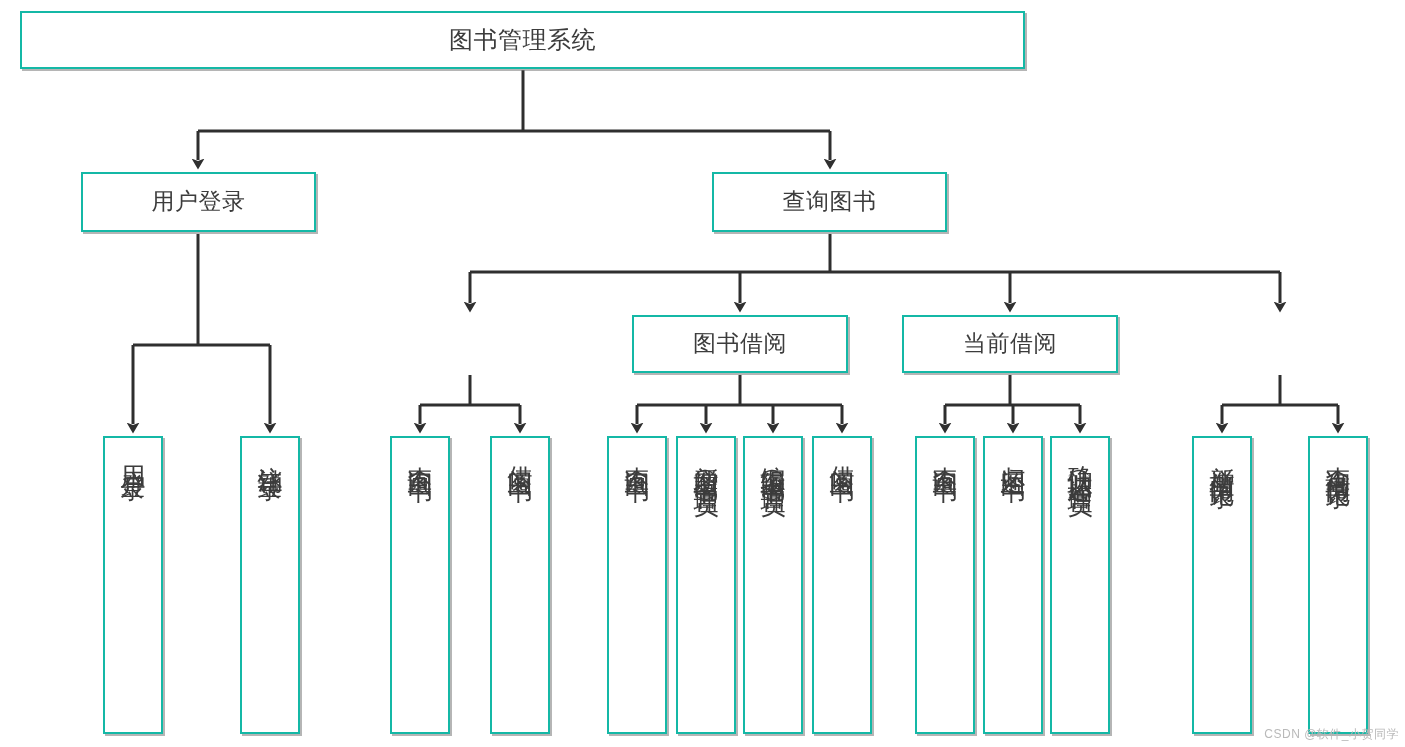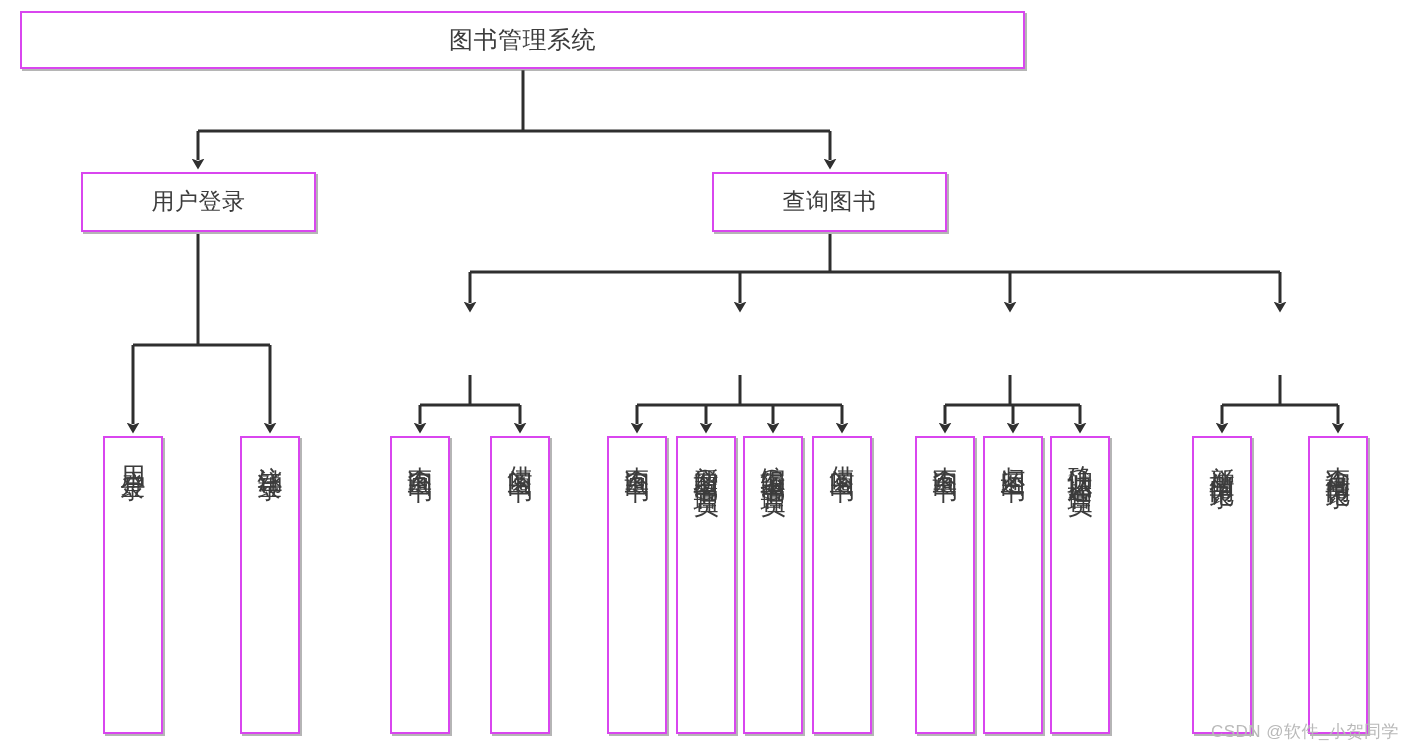--- a/index.html
+++ b/index.html
@@ -25,21 +25,21 @@
     top: 0;
     width: 1405px;
     height: 747px;
     pointer-events: none;
   }
   
   .node {
     position: absolute;
     box-sizing: border-box;
     background: #ffffff;
-    border: 2px solid #d946ef;
+    border: 2px solid #14b8a6;
     box-shadow: 2px 2px 0 rgba(120,120,120,0.55);
     display: flex;
     align-items: center;
     justify-content: center;
     color: #3c3c3c;
     z-index: 2;
   }
   .node .label {
     display: block;
     text-align: center;
@@ -66,21 +66,21 @@
     font-size: 25px;
     line-height: 1.0;
     letter-spacing: 4px;
     margin: 0 auto;
   }
   
   #watermark {
     position: absolute;
     right: 6px;
     bottom: 4px;
-    font-size: 17px;
+    font-size: 12px;
     color: #b9b9b9;
     letter-spacing: 0.5px;
     z-index: 5;
     white-space: nowrap;
     font-family: "Liberation Sans", "DejaVu Sans", sans-serif;
   }
 </style>
 </head>
 <body>
 
@@ -142,21 +142,27 @@
 
   <div class="node h" style="left:81px; top:172px; width:235px; height:60px;">
     <span class="label">用户登录</span>
   </div>
 
   <div class="node h" style="left:712px; top:172px; width:235px; height:60px;">
     <span class="label">查询图书</span>
   </div>
 
 
-
+  <div class="node h" style="left:632px; top:315px; width:216px; height:58px;">
+    <span class="label">图书借阅</span>
+  </div>
+
+  <div class="node h" style="left:902px; top:315px; width:216px; height:58px;">
+    <span class="label">当前借阅</span>
+  </div>
 
 
   <div class="node v" style="left:103px; top:436px; width:60px; height:298px;">
     <span class="label">用户登录</span>
   </div>
   <div class="node v" style="left:240px; top:436px; width:60px; height:298px;">
     <span class="label">注销登录</span>
   </div>
 
   <div class="node v" style="left:390px; top:436px; width:60px; height:298px;">

